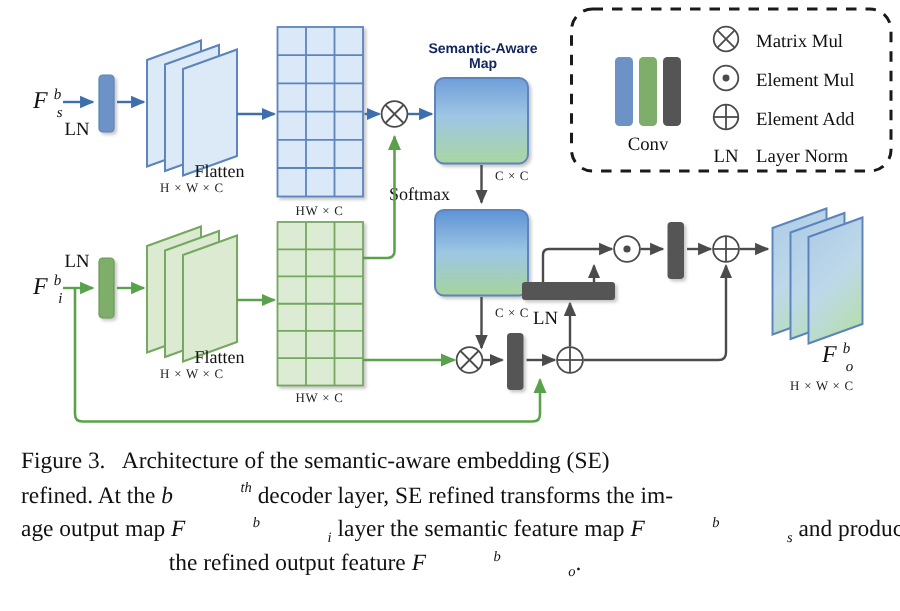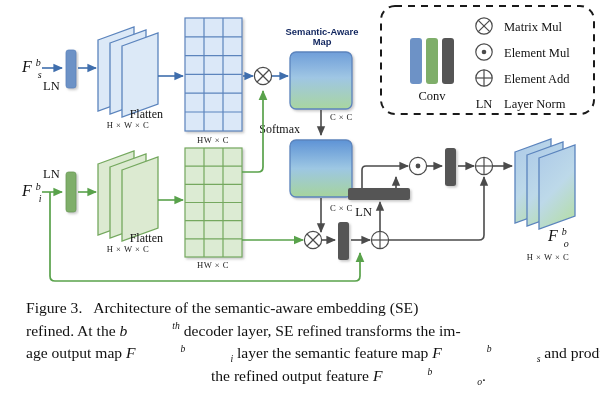--- a/index.html
+++ b/index.html
@@ -3,25 +3,25 @@
 <meta charset="utf-8">
 <title>Figure 3 — Semantic-Aware Embedding Module</title>
 <style>
   html,body{margin:0;padding:0;background:#ffffff;}
   body{width:600px;height:407px;overflow:hidden;
        font-family:"Liberation Serif", serif;color:#1a1a1a;}
   #page{position:relative;width:600px;height:407px;background:#fff;}
   #figure{position:absolute;left:0;top:0;width:600px;height:292px;}
   #figure svg{display:block;}
   #caption{position:absolute;left:0;top:291px;width:500px;height:116px;
-           box-sizing:border-box;padding:6px 14px 0 26px;}
+           box-sizing:border-box;padding:6px 14px 0 14px;}
   .cap-line{font-family:"Liberation Serif", serif;font-size:15.6px;
             line-height:22.6px;color:#111;text-align:justify;
             white-space:nowrap;}
-  .cap-line.last{text-align:right;}
+  .cap-line.last{text-align:center;}
   sub,sup{font-size:0.62em;line-height:0;margin-left:45px;}
   .mathit{font-style:italic;}
 </style>
 </head>
 <body>
 
 <div id="page">
 
   <div id="figure">
   <svg width="600" height="292" viewBox="0 0 600 292" xmlns="http://www.w3.org/2000/svg">

